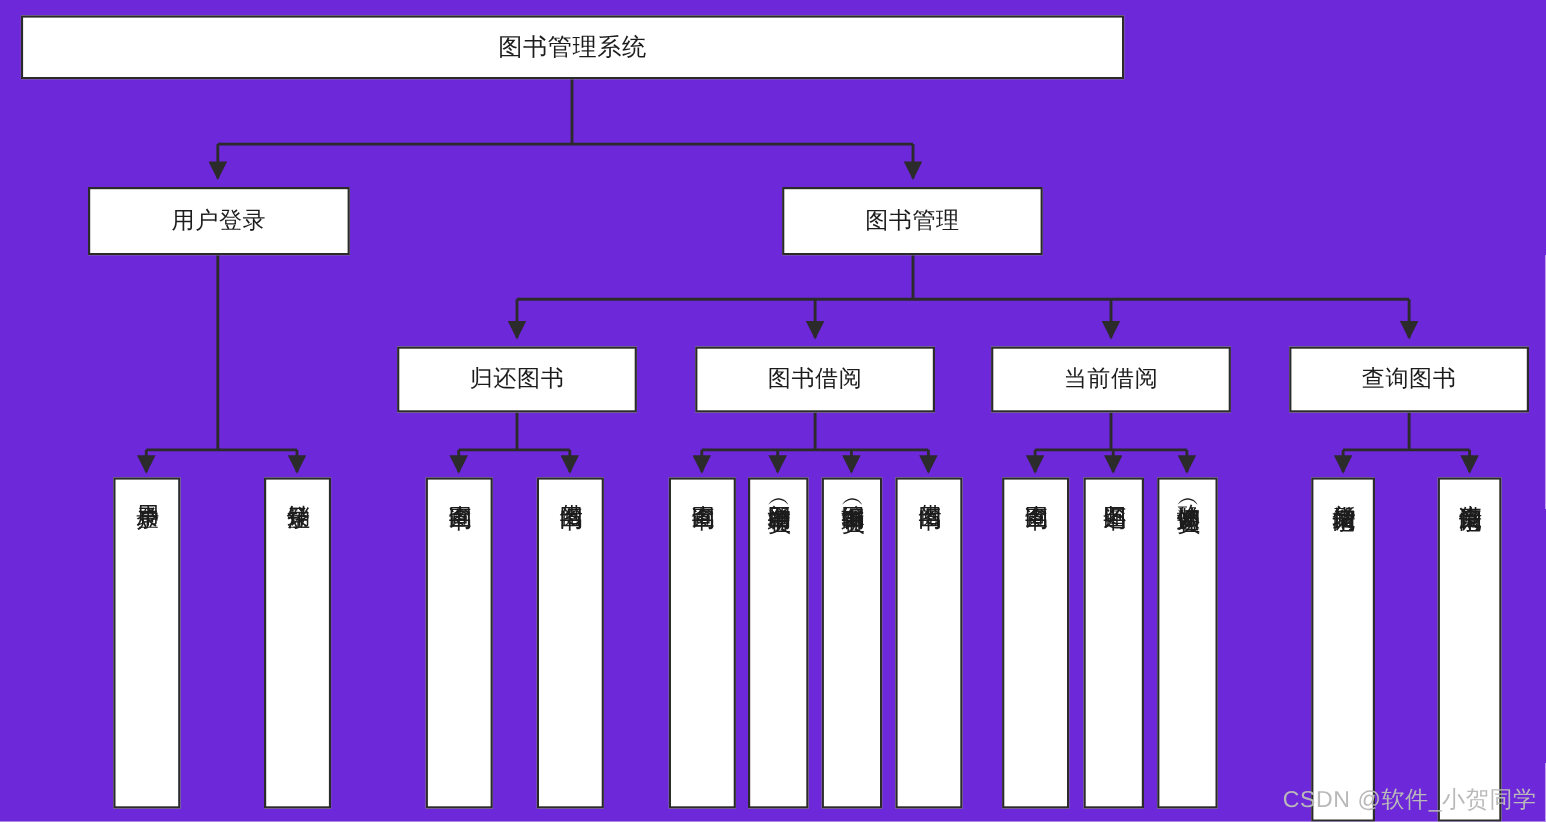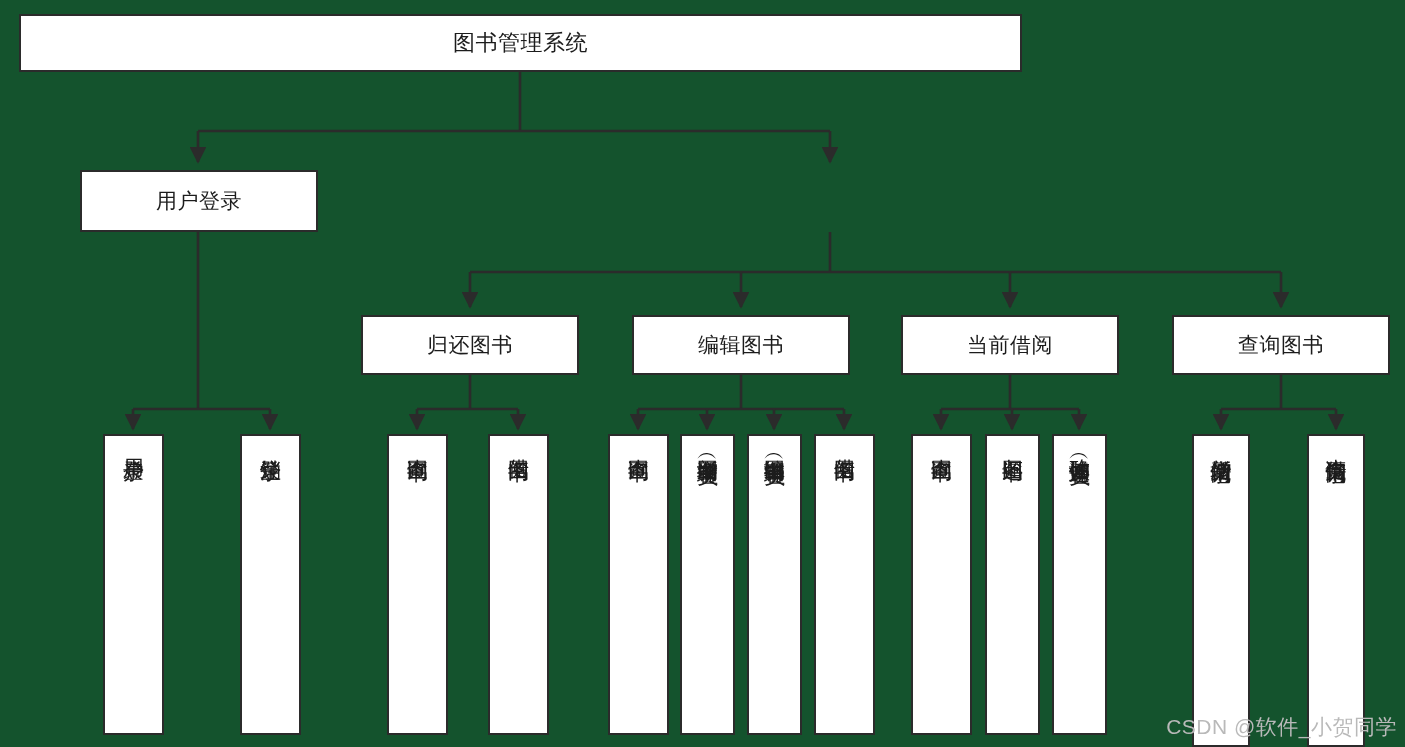--- a/index.html
+++ b/index.html
@@ -7,21 +7,21 @@
     padding: 0;
     background: #ffffff;
   }
   body {
     font-family: "Liberation Sans", "DejaVu Sans", sans-serif;
   }
   #canvas {
     position: relative;
     width: 1405px;
     height: 747px;
-    background: #14532d;
+    background: #6d28d9;
     overflow: hidden;
   }
   svg.connectors {
     position: absolute;
     left: 0;
     top: 0;
     width: 1405px;
     height: 747px;
     pointer-events: none;
   }
@@ -125,26 +125,29 @@
     </g>
   </svg>
 
   <div class="node horiz" id="root-node" style="left:19px; top:14px; width:1003px; height:58px;">
     <span class="label">图书管理系统</span>
   </div>
 
   <div class="node horiz" style="left:80px; top:170px; width:238px; height:62px;">
     <span class="label">用户登录</span>
   </div>
+  <div class="node horiz" style="left:711px; top:170px; width:237px; height:62px;">
+    <span class="label">图书管理</span>
+  </div>
 
   <div class="node horiz" style="left:361px; top:315px; width:218px; height:60px;">
     <span class="label">归还图书</span>
   </div>
   <div class="node horiz" style="left:632px; top:315px; width:218px; height:60px;">
-    <span class="label">编辑图书</span>
+    <span class="label">图书借阅</span>
   </div>
   <div class="node horiz" style="left:901px; top:315px; width:218px; height:60px;justify-content:center;">
     <span class="label">当前借阅</span>
   </div>
   <div class="node horiz" style="left:1172px; top:315px; width:218px; height:60px;">
     <span class="label">查询图书</span>
   </div>
 
   <div class="node vert" style="left:103px; top:434px; width:61px; height:301px;">
     <span class="label">用户登录</span>

